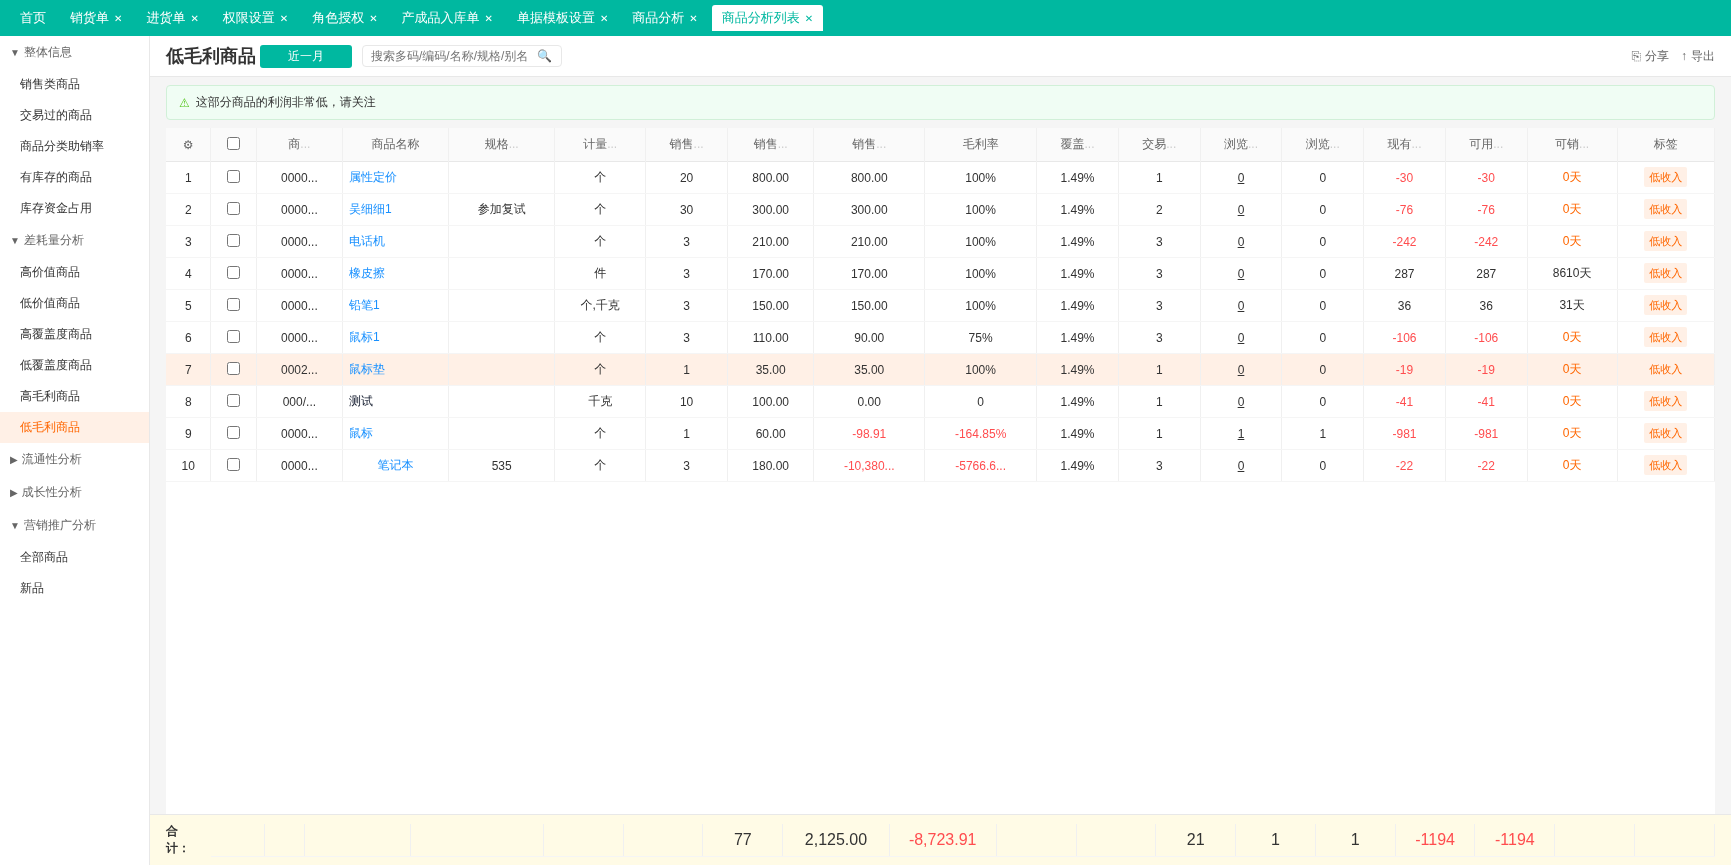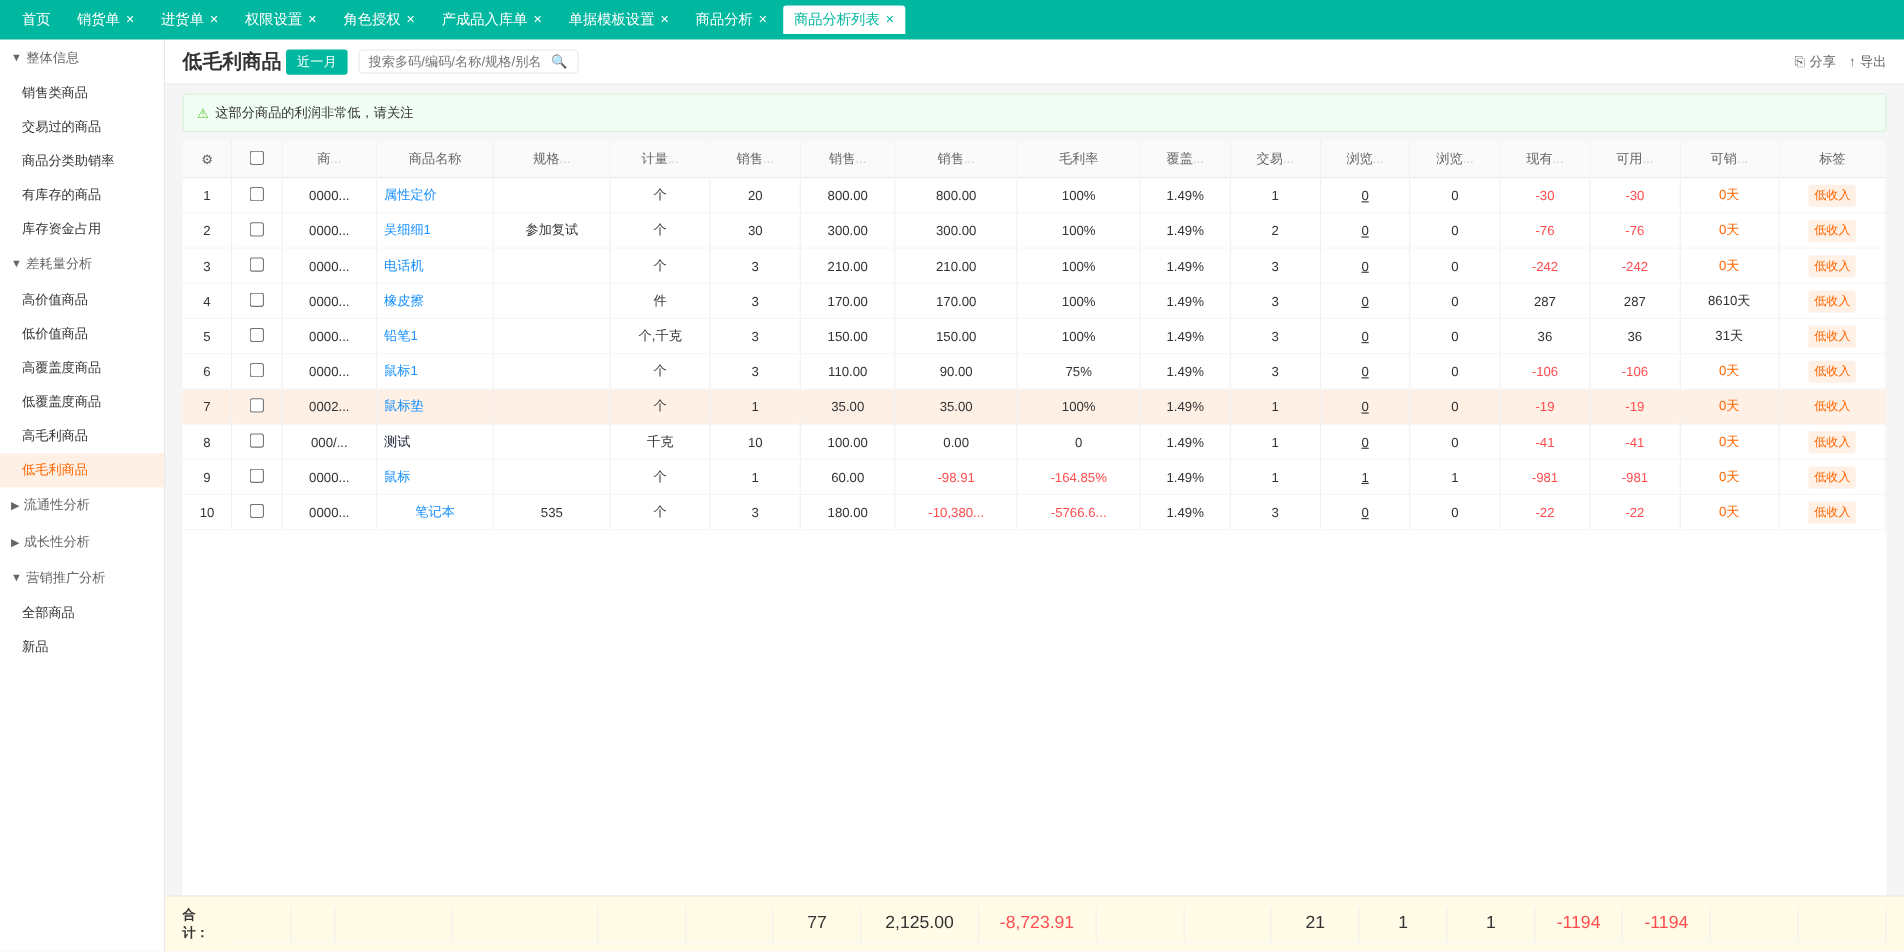--- a/index.html
+++ b/index.html
@@ -86,21 +86,21 @@
     }
     .page-title {
       font-size: 18px;
       font-weight: bold;
       color: #333;
     }
     .time-filter-btn {
       background: #00b8a0;
       color: #fff;
       border: none;
-      padding: 3px 10px;
+      padding: 3px 28px;
       border-radius: 3px;
       cursor: pointer;
       font-size: 12px;
     }
     .search-box {
       display: flex;
       align-items: center;
       border: 1px solid #e8e8e8;
       border-radius: 4px;
       padding: 3px 8px;

